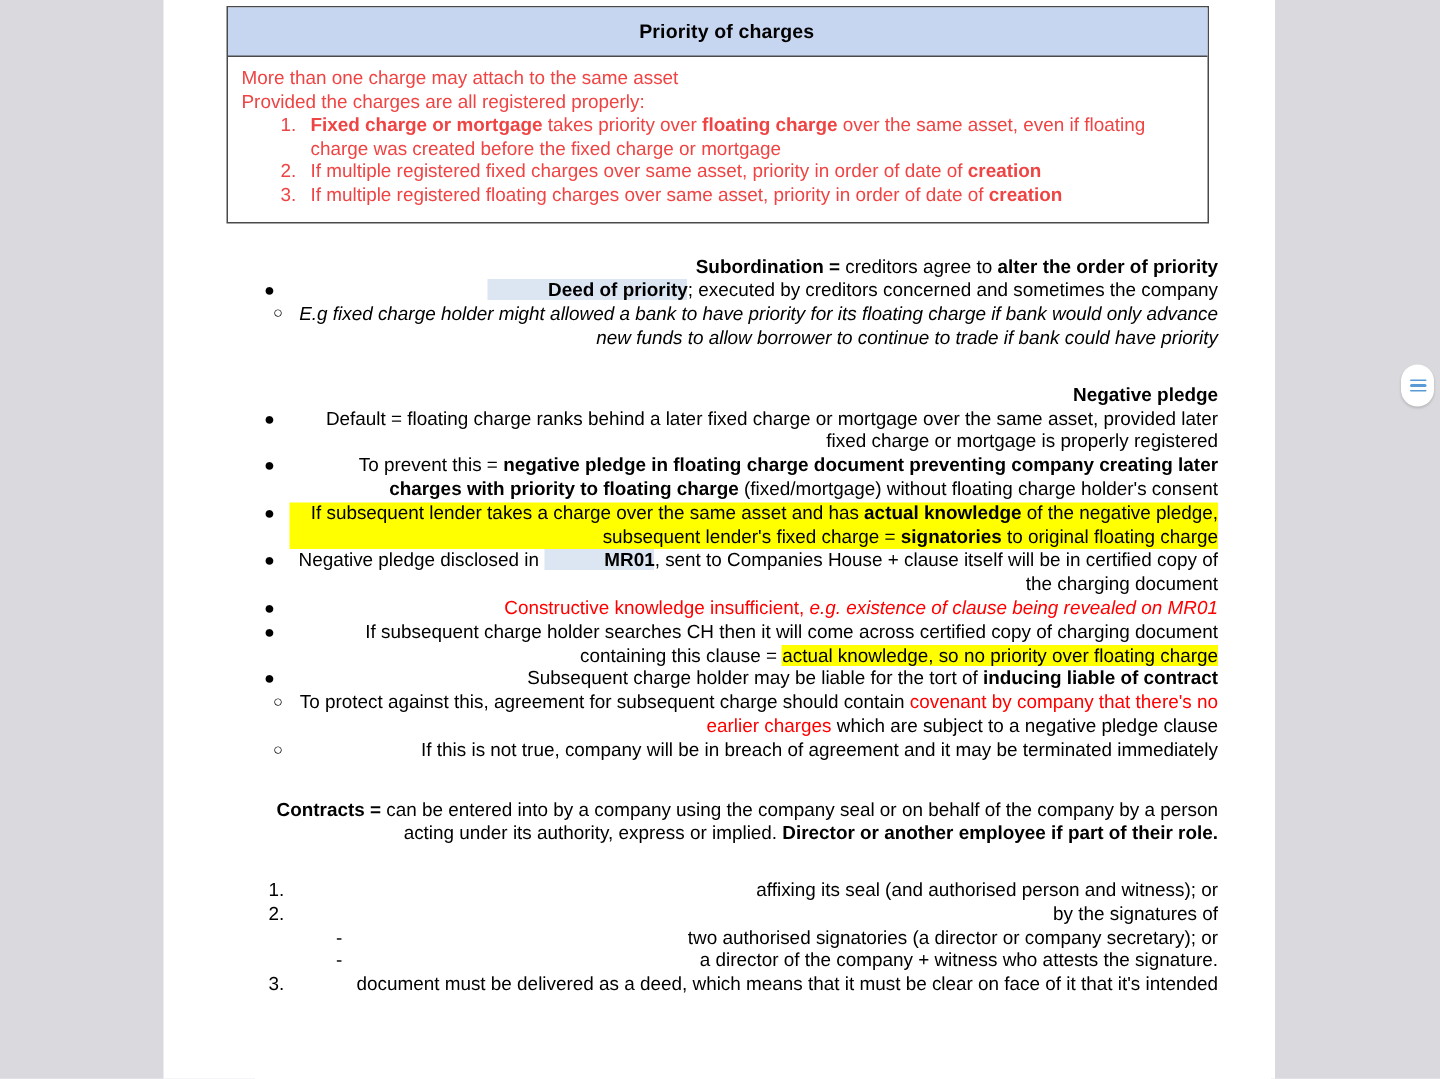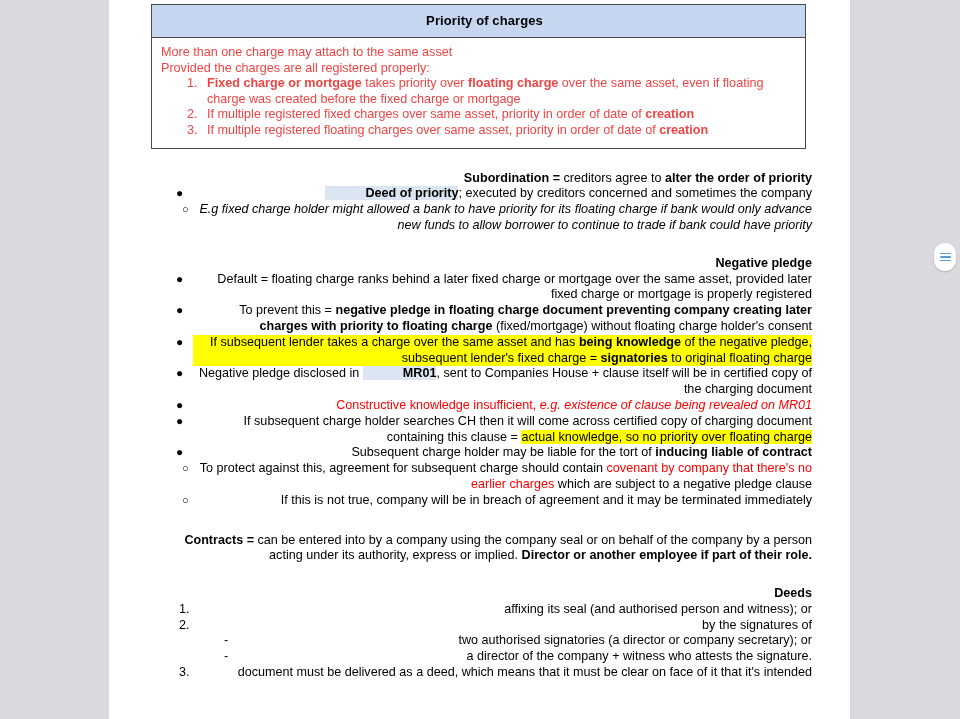--- a/index.html
+++ b/index.html
@@ -230,42 +230,41 @@
           </ul>
       </div>
 
       <div class="gap-md"></div>
 
       <div class="body-text">
         <p class="para sec-head">Negative pledge</p>
         <ul class="b1">
             <li><span class="bullet">●</span><span>Default = floating charge ranks behind a later fixed charge or mortgage over the same asset, provided later fixed charge or mortgage is properly registered</span></li>
             <li><span class="bullet">●</span><span>To prevent this = </span><span class="b">negative pledge in floating charge document preventing company creating later charges with priority to floating charge</span><span> (fixed/mortgage) without floating charge holder's consent</span></li>
-            <li class="hl-yellow"><span class="bullet">●</span><span>If subsequent lender takes a charge over the same asset and has </span><span class="b">being knowledge</span><span> of the negative pledge, subsequent lender's fixed charge = </span><span class="b">signatories</span><span> to original floating charge</span></li>
+            <li class="hl-yellow"><span class="bullet">●</span><span>If subsequent lender takes a charge over the same asset and has </span><span class="b">actual knowledge</span><span> of the negative pledge, subsequent lender's fixed charge = </span><span class="b">signatories</span><span> to original floating charge</span></li>
             <li><span class="bullet">●</span><span>Negative pledge disclosed in </span><span class="b hl-blue">MR01</span><span>, sent to Companies House + clause itself will be in certified copy of the charging document</span></li>
             <li><span class="bullet">●</span><span class="red">Constructive knowledge insufficient, </span><span class="i red">e.g. existence of clause being revealed on MR01</span></li>
             <li><span class="bullet">●</span><span>If subsequent charge holder searches CH then it will come across certified copy of charging document containing this clause = </span><span class="hl-yellow">actual knowledge, so no priority over floating charge</span></li>
             <li><span class="bullet">●</span><span>Subsequent charge holder may be liable for the tort of </span><span class="b">inducing liable of contract</span></li>
           </ul>
         <ul class="b2">
             <li><span class="bullet">○</span><span>To protect against this, agreement for subsequent charge should contain </span><span class="red">covenant by company that there's no earlier charges</span><span> which are subject to a negative pledge clause</span></li>
             <li><span class="bullet">○</span><span>If this is not true, company will be in breach of agreement and it may be terminated immediately</span></li>
           </ul>
       </div>
 
       <div class="gap-lg"></div>
 
       <div class="body-text">
         <p class="para"><span class="b">Contracts =</span><span> can be entered into by a company using the company seal or on behalf of the company by a person acting under its authority, express or implied. </span><span class="b">Director or another employee if part of their role.</span></p>
       </div>
 
       <div class="gap-md"></div>
 
       <div class="body-text">
-        <p class="para sec-head">Deeds</p>
         <ol class="n1">
             <li><span>affixing its seal (and authorised person and witness); or</span></li>
             <li><span>by the signatures of</span></li>
             <ul class="b3">
               <li><span class="bullet">-</span><span>two authorised signatories (a director or company secretary); or</span></li>
               <li><span class="bullet">-</span><span>a director of the company + witness who attests the signature.</span></li>
             </ul>
             <li><span>document must be delivered as a deed, which means that it must be clear on face of it that it's intended</span></li>
           </ol>
       </div>

